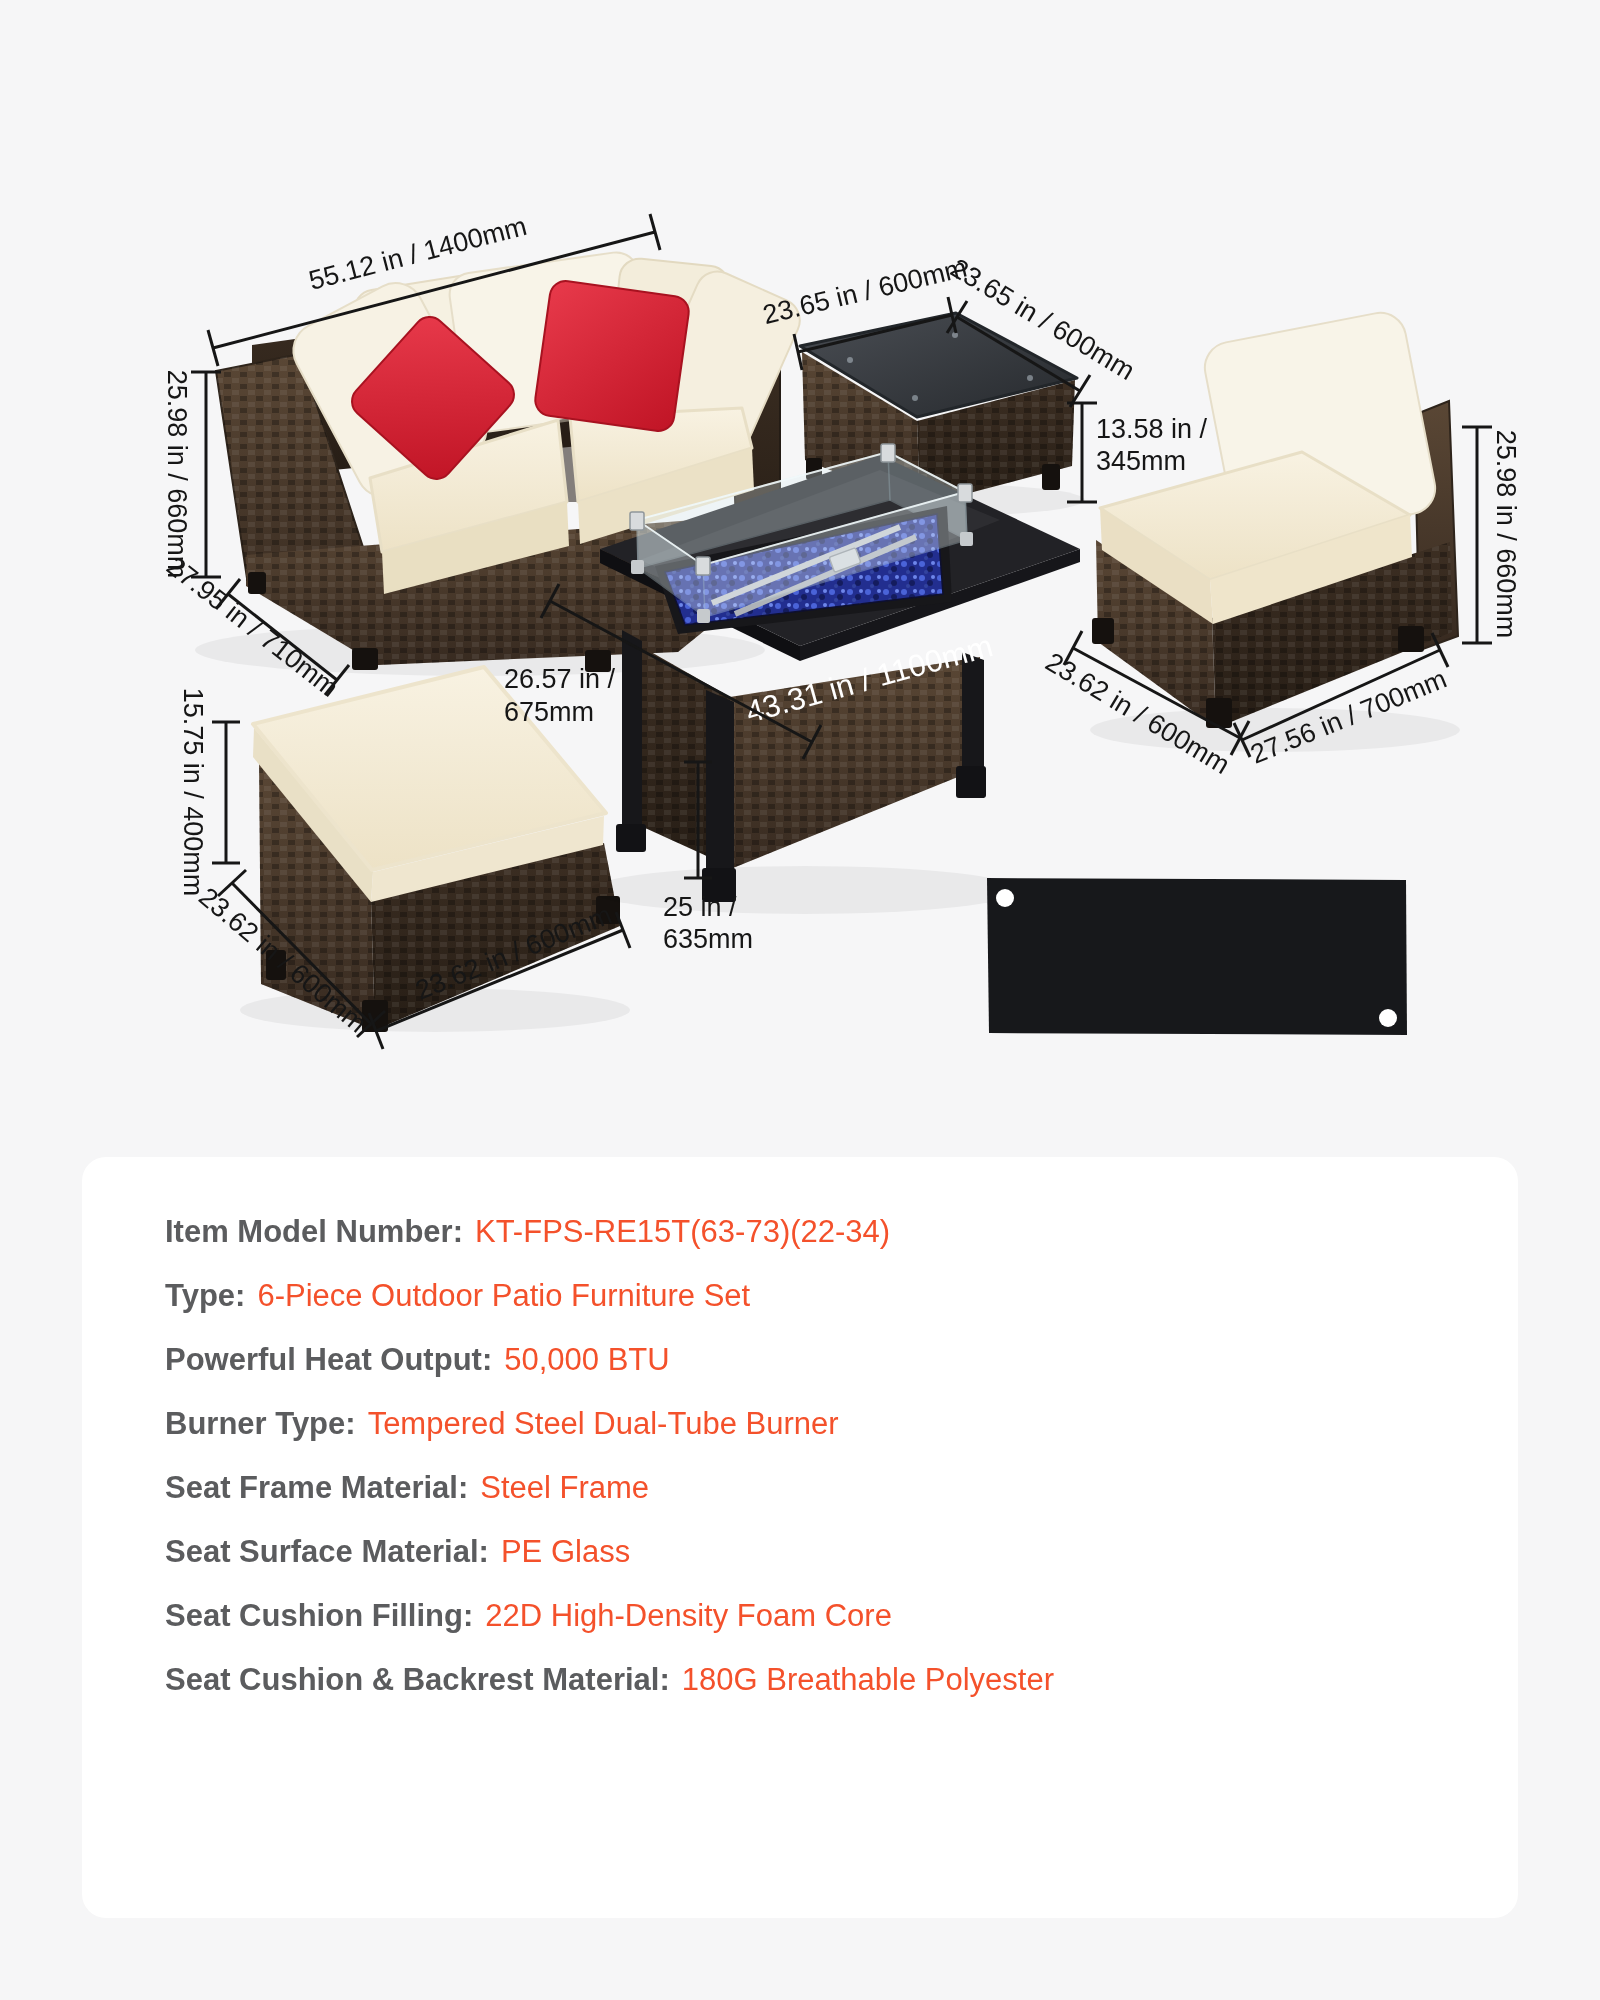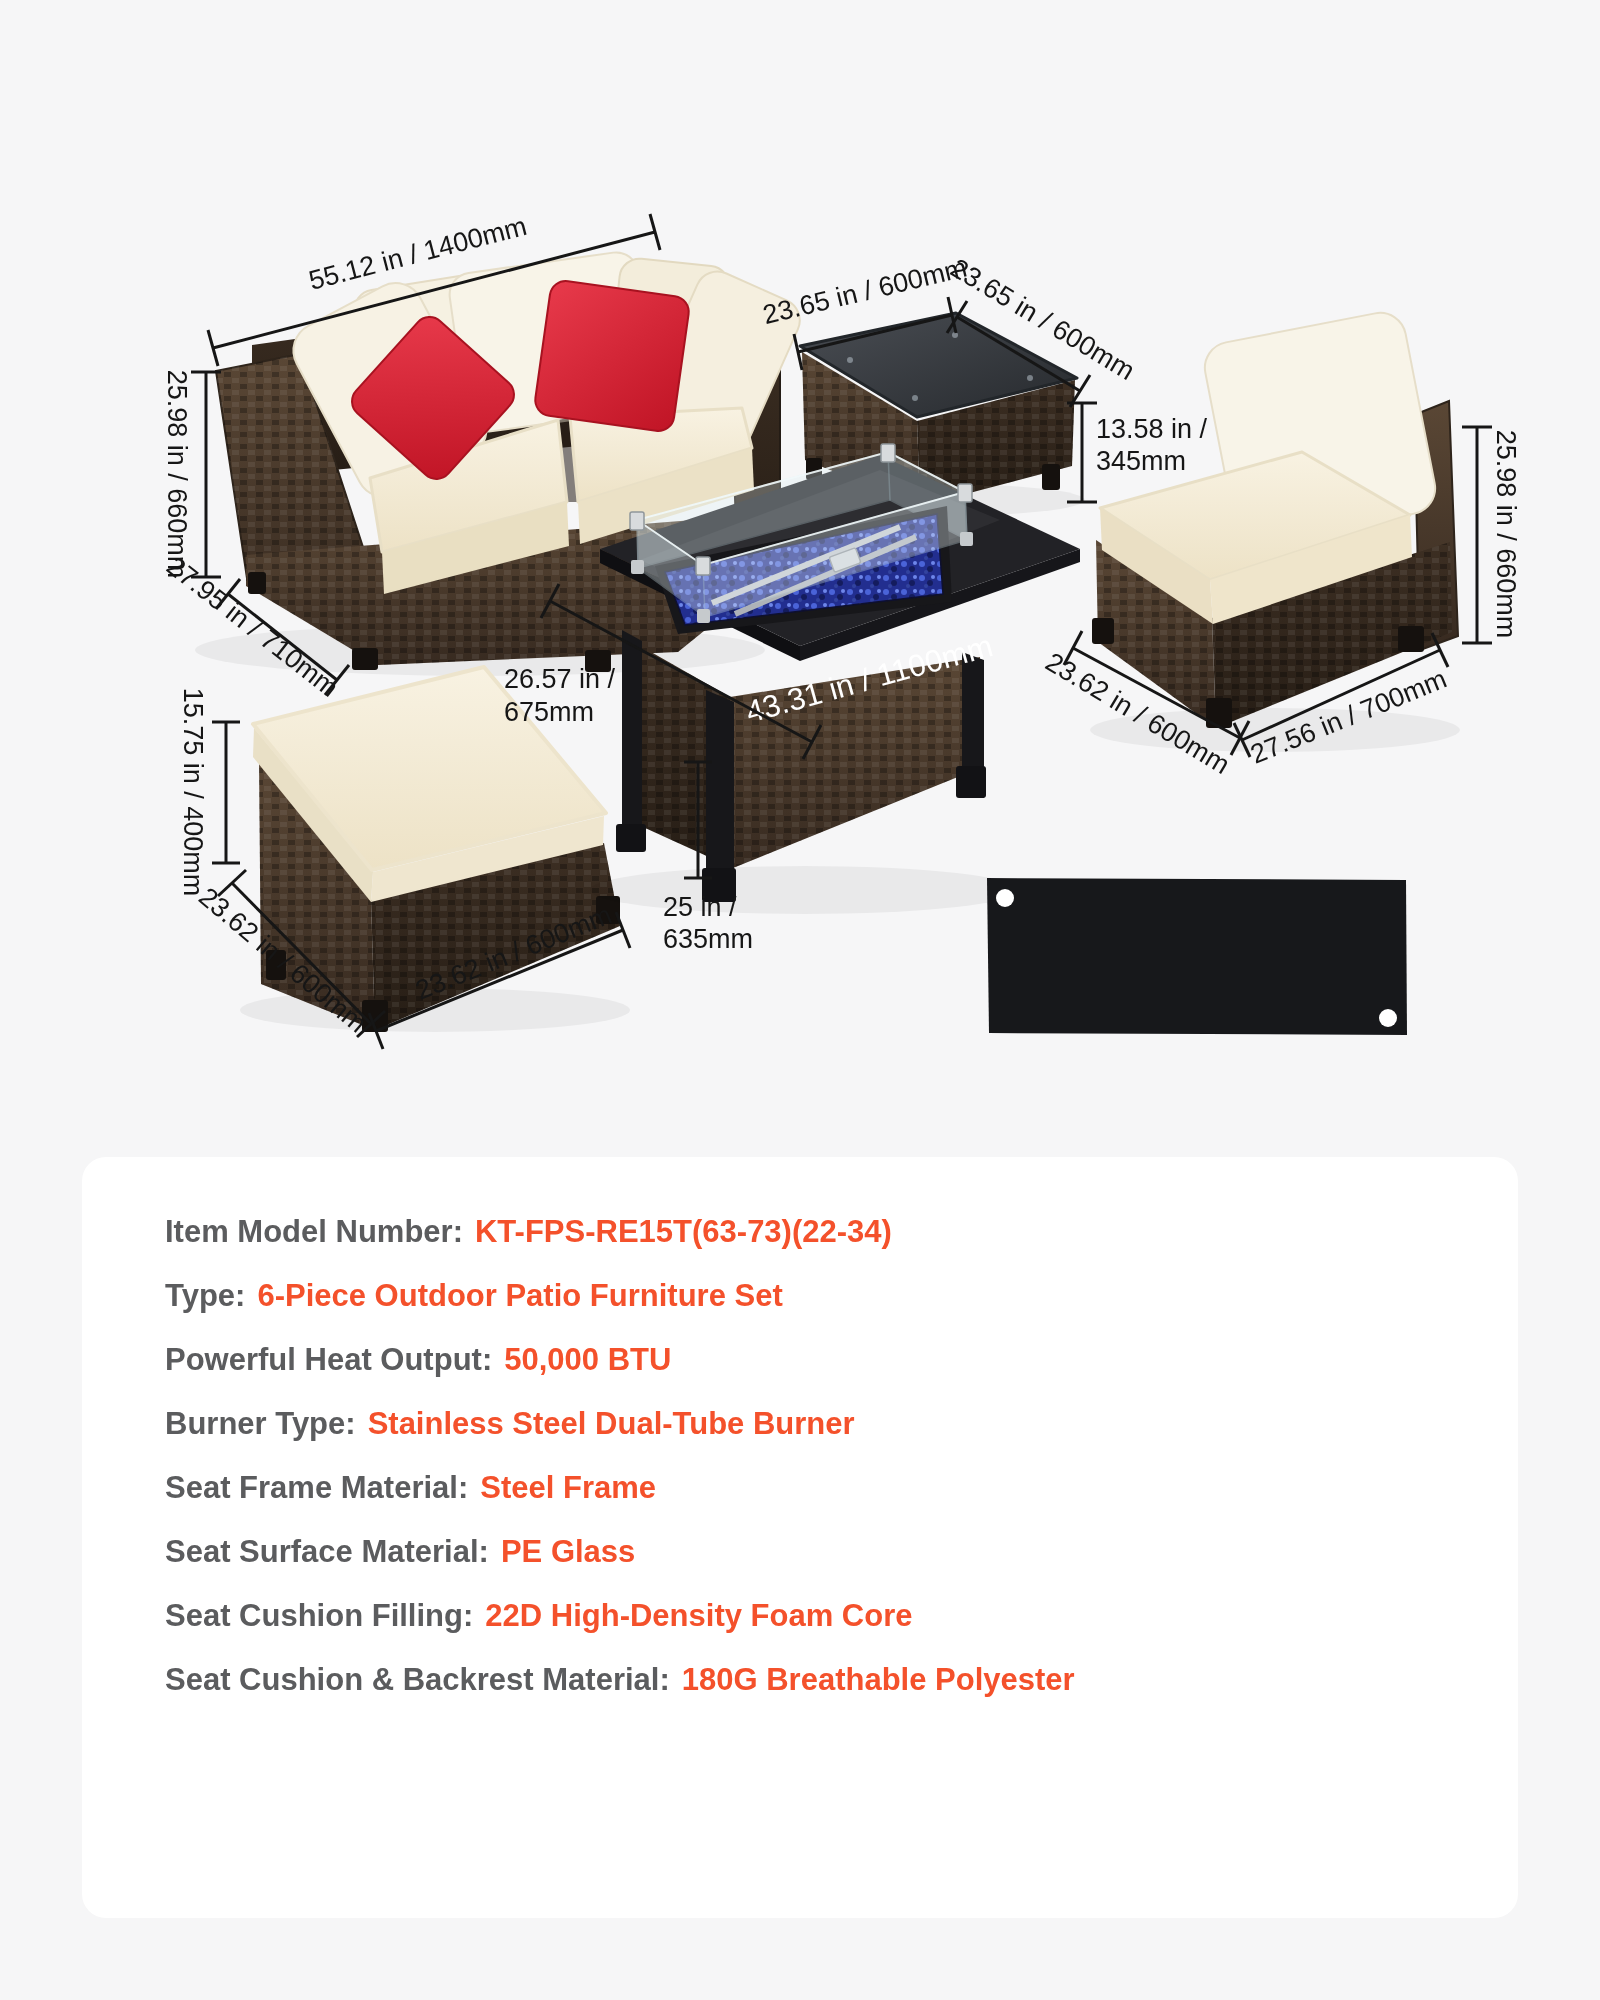--- a/index.html
+++ b/index.html
@@ -8,21 +8,21 @@
   .diagram-wrap{position:absolute;left:0;top:0;width:1600px;height:1130px;}
   svg text{font-family:"Liberation Sans",sans-serif;}
   .dim-label{font-size:27px;fill:#161616;}
   .dim-label-white{font-size:31px;fill:#ffffff;}
   .dim-stroke{stroke:#161616;stroke-width:3;fill:none;}
   .spec-card{position:absolute;left:82px;top:1157px;width:1436px;height:761px;
              background:#FFFFFF;border-radius:24px;box-sizing:border-box;
              padding:55px 40px 0 83px;}
   .spec-row{height:64px;font-size:31px;line-height:40px;white-space:nowrap;}
   .spec-label{color:#5B5C5E;font-weight:700;}
-  .spec-value{color:#F4512B;font-weight:700;margin-left:12px;}
+  .spec-value{color:#F4512B;font-weight:400;margin-left:12px;}
 </style>
 </head>
 <body>
 
 <div class="page">
 
   <div class="diagram-wrap">
   <svg width="1600" height="1130" viewBox="0 0 1600 1130">
     <defs>
       <linearGradient id="rattanG" x1="0" y1="0" x2="0" y2="1">
@@ -294,21 +294,21 @@
     <div class="spec-row">
       <span class="spec-label">Item Model Number:</span><span class="spec-value">KT-FPS-RE15T(63-73)(22-34)</span>
     </div>
     <div class="spec-row">
       <span class="spec-label">Type:</span><span class="spec-value">6-Piece Outdoor Patio Furniture Set</span>
     </div>
     <div class="spec-row">
       <span class="spec-label">Powerful Heat Output:</span><span class="spec-value">50,000 BTU</span>
     </div>
     <div class="spec-row">
-      <span class="spec-label">Burner Type:</span><span class="spec-value">Stainless Steel Dual-Tube Burner</span>
+      <span class="spec-label">Burner Type:</span><span class="spec-value">Tempered Steel Dual-Tube Burner</span>
     </div>
     <div class="spec-row">
       <span class="spec-label">Seat Frame Material:</span><span class="spec-value">Steel Frame</span>
     </div>
     <div class="spec-row">
       <span class="spec-label">Seat Surface Material:</span><span class="spec-value">PE Glass</span>
     </div>
     <div class="spec-row">
       <span class="spec-label">Seat Cushion Filling:</span><span class="spec-value">22D High-Density Foam Core</span>
     </div>

